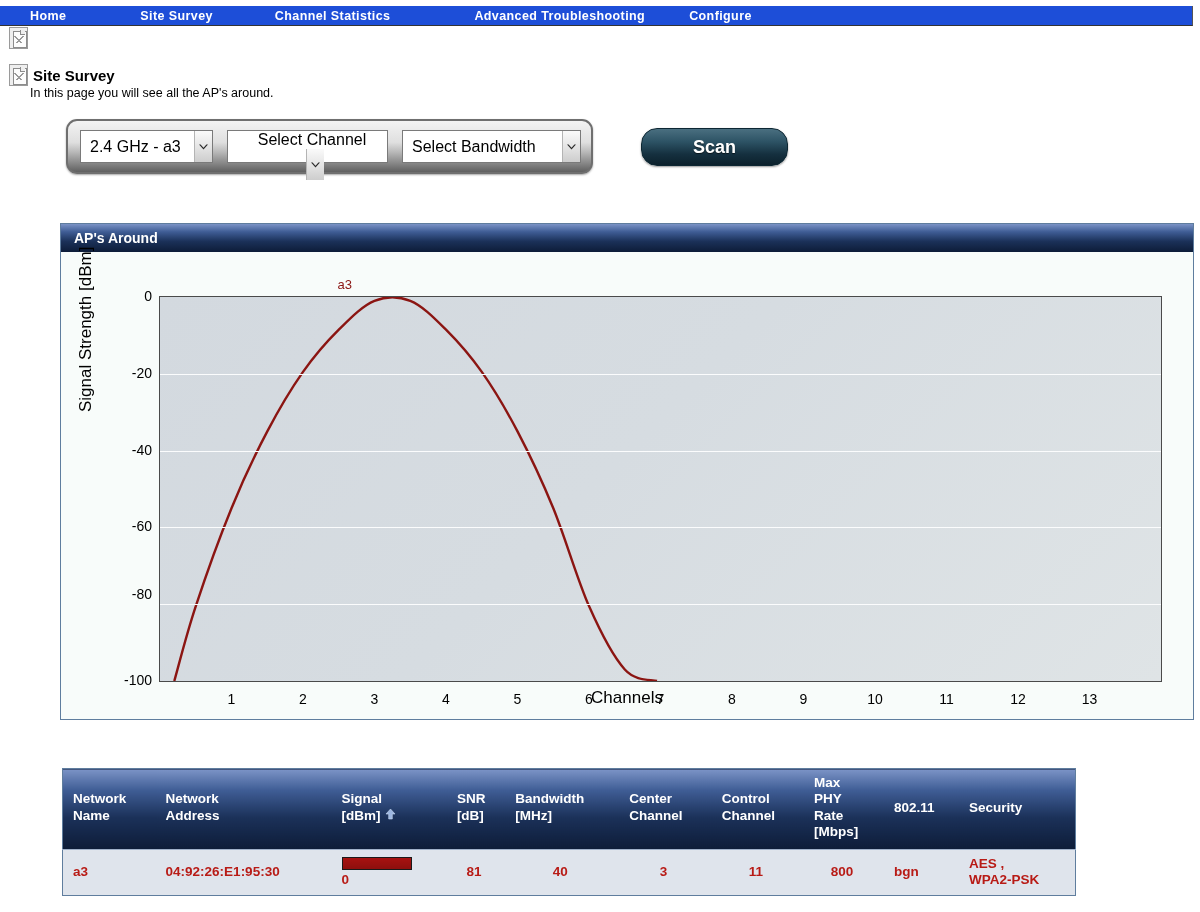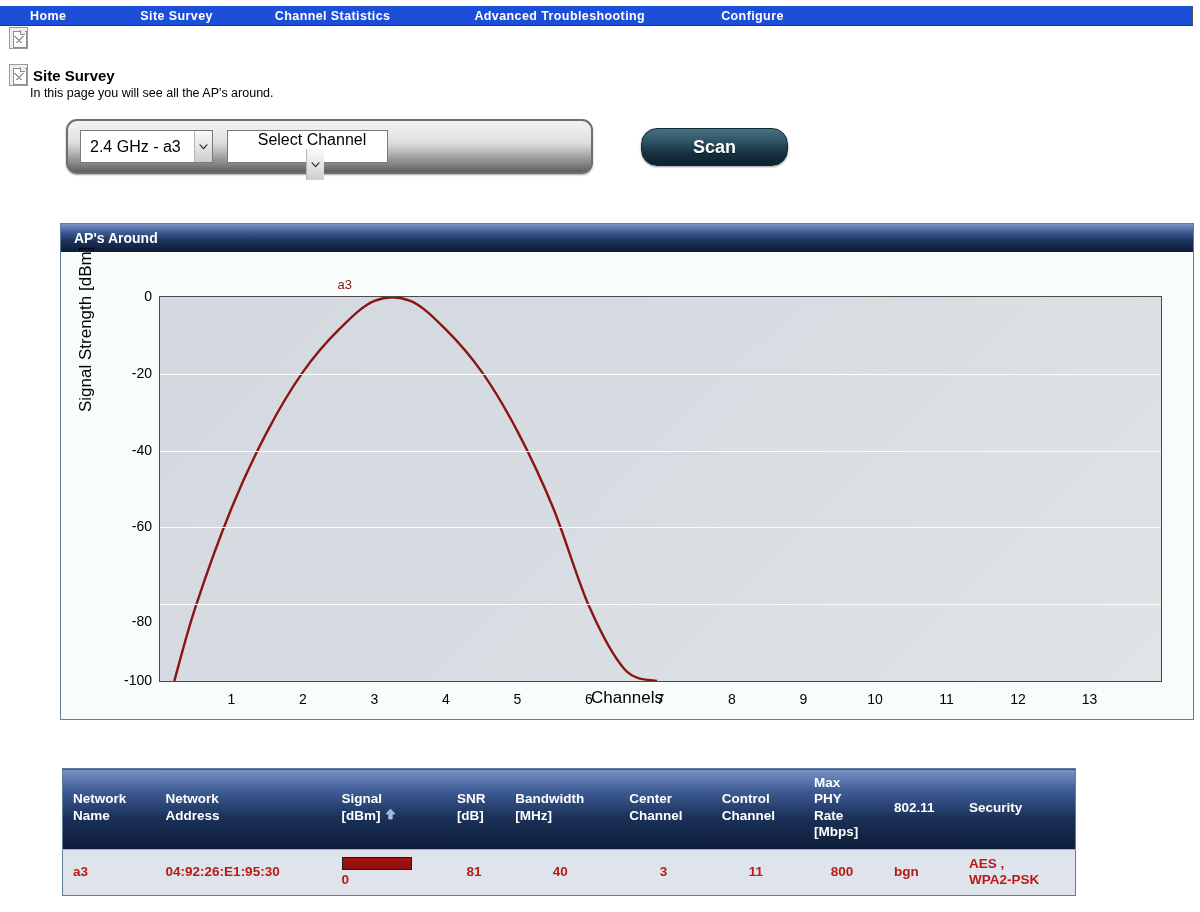--- a/index.html
+++ b/index.html
@@ -29,21 +29,21 @@
     font-weight: bold;
     letter-spacing: .4px;
     white-space: nowrap;
     text-decoration: none;
     cursor: pointer;
   }
   .nav-item:nth-child(1) { margin-left: 30px; }
   .nav-item:nth-child(2) { margin-left: 74px; }
   .nav-item:nth-child(3) { margin-left: 62px; }
   .nav-item:nth-child(4) { margin-left: 84px; }
-  .nav-item:nth-child(5) { margin-left: 76px; }
+  .nav-item:nth-child(5) { margin-left: 44px; }
 
   
   .broken-img {
     width: 19px; height: 22px;
     border: 1px solid #9a9a9a;
     background: #efefef;
     display: inline-block;
     position: relative;
     vertical-align: middle;
   }
@@ -318,20 +318,28 @@
 
   <div class="sel" id="sel-channel">
     <span class="sel-label">Select Channel</span>
     <span class="sel-arrow">
       <svg width="11" height="8" viewBox="0 0 11 8">
           <path d="M1 1.5 L5.5 6.5 L10 1.5 L8.4 1.5 L5.5 4.7 L2.6 1.5 Z" fill="#2b2b2b"></path>
         </svg>
     </span>
   </div>
 
+  <div class="sel" id="sel-bandwidth">
+    <span class="sel-label">Select Bandwidth</span>
+    <span class="sel-arrow">
+      <svg width="11" height="8" viewBox="0 0 11 8">
+          <path d="M1 1.5 L5.5 6.5 L10 1.5 L8.4 1.5 L5.5 4.7 L2.6 1.5 Z" fill="#2b2b2b"></path>
+        </svg>
+    </span>
+  </div>
 </div>
 
 <div class="scan-btn">Scan</div>
 
 <div class="panel">
   <div class="panel-header">AP's Around</div>
   <div class="panel-body">
 
     <div class="axis-title-y">Signal Strength [dBm]</div>
     <div class="axis-title-x">Channels</div>
@@ -341,21 +349,21 @@
           <path d="M 14.3 384.0 C 17.9 371.5, 26.2 337.9, 35.8 309.1 C 45.3 280.3, 59.6 240.3, 71.5 211.2 C 83.4 182.1, 95.3 157.1, 107.3 134.4 C 119.2 111.7, 131.1 91.8, 143.0 74.9 C 154.9 57.9, 166.8 44.5, 178.8 32.6 C 190.7 20.8, 202.6 8.6, 214.5 3.8 C 226.4 -1.0, 238.3 -1.0, 250.3 3.8 C 262.2 8.6, 274.1 20.8, 286.0 32.6 C 297.9 44.5, 309.8 57.9, 321.8 74.9 C 333.7 91.8, 345.6 111.7, 357.5 134.4 C 369.4 157.1, 381.3 182.1, 393.3 211.2 C 405.2 240.3, 417.1 282.2, 429.0 309.1 C 440.9 336.0, 453.4 360.0, 464.8 372.5 C 476.1 385.0, 491.6 382.1, 496.9 384.0" fill="none" stroke="#8b1512" stroke-width="2.4"></path>
         </svg>
     <div class="ylabel" style="top: 0px;">0</div>
         <div class="gridline" style="top: 76.8px;"></div>
         <div class="ylabel" style="top: 76.8px;">-20</div>
         <div class="gridline" style="top: 153.6px;"></div>
         <div class="ylabel" style="top: 154px;">-40</div>
         <div class="gridline" style="top: 230.4px;"></div>
         <div class="ylabel" style="top: 230.4px;">-60</div>
         <div class="gridline" style="top: 307.2px;"></div>
-        <div class="ylabel" style="top: 325px;">-80</div>
+        <div class="ylabel" style="top: 298px;">-80</div>
         <div class="ylabel" style="top: 384px;">-100</div>
         <div class="xtick" style="left: 71.5px;">1</div>
         <div class="xtick" style="left: 143px;">2</div>
         <div class="xtick" style="left: 214.5px;">3</div>
         <div class="xtick" style="left: 286px;">4</div>
         <div class="xtick" style="left: 357.5px;">5</div>
         <div class="xtick" style="left: 429px;">6</div>
         <div class="xtick" style="left: 500.5px;">7</div>
         <div class="xtick" style="left: 572px;">8</div>
         <div class="xtick" style="left: 643.5px;">9</div>

